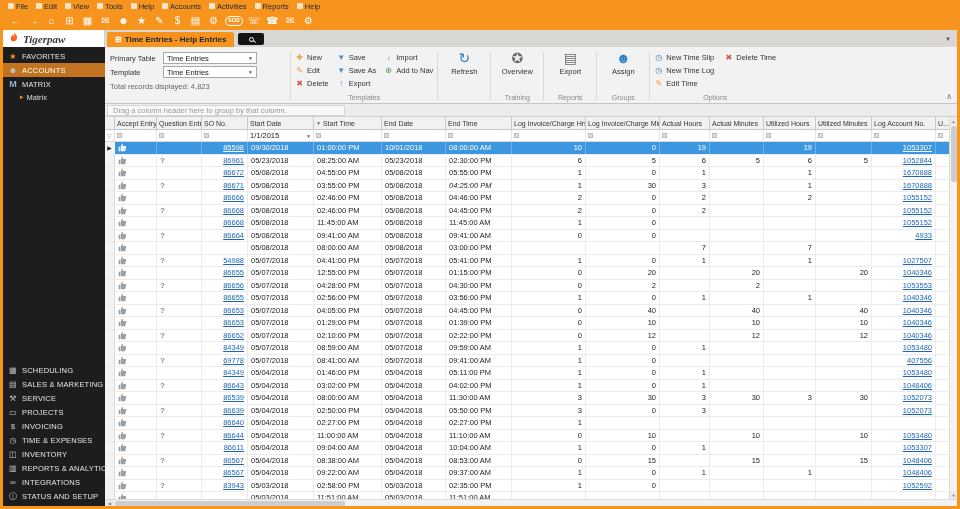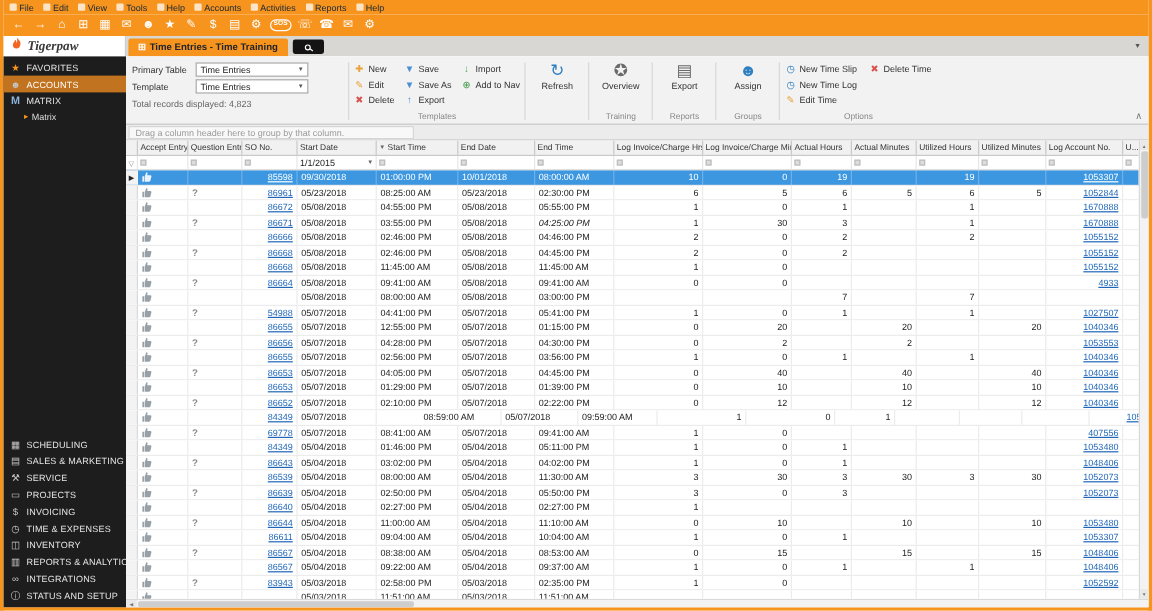--- a/index.html
+++ b/index.html
@@ -180,21 +180,21 @@
       <span class="flame">
         <svg width="12" height="13" viewBox="0 0 20 20">
             <path d="M10 1 C12 5 16 6 15 11 C14.5 14.5 12.5 16.5 9.5 16.5 C6.5 16.5 4.5 14.5 4.5 11.5 C4.5 8.5 7.5 7.5 7.5 4.5 C9 5.5 9.8 6.8 9.2 8.8 C11.4 7.8 10.6 4 10 1 Z" fill="#f26522"></path>
           </svg>
       </span>
       <span class="logo-text">Tigerpaw</span>
     </div>
     <div class="tabbar">
       <div class="tab">
         <span class="tab-icon">⊞</span>
-        <span>Time Entries - Time Training</span>
+        <span>Time Entries - Help Entries</span>
       </div>
       <div class="searchbox">
         <span class="mag"></span>
       </div>
       <div class="tab-caret">▼</div>
     </div>
   </div>
 
   <div class="main">
     <div class="sidebar">
@@ -956,21 +956,21 @@
                     <svg viewBox="0 0 14 14" width="9" height="9">
                       <path fill="currentColor" d="M1 6h2.2v7H1zM4 13V6.3L6.2 1c.9 0 1.5.7 1.5 1.5L7.4 4.8h4c.9 0 1.5.8 1.3 1.6l-1.2 5.2c-.2.8-.9 1.4-1.7 1.4z"></path>
                     </svg>
                   </span>
                 </div>
                 <div class="gcell" style="width: 45px;"></div>
                 <div class="gcell num" style="width: 46px;">
                   <span class="link">84349</span>
                 </div>
                 <div class="gcell" style="width: 66px;">05/07/2018</div>
-                <div class="gcell" style="width: 68px; margin-left: 36px;">08:59:00 AM</div>
+                <div class="gcell" style="width: 68px;">08:59:00 AM</div>
                 <div class="gcell" style="width: 64px;">05/07/2018</div>
                 <div class="gcell" style="width: 66px;">09:59:00 AM</div>
                 <div class="gcell num" style="width: 74px;">1</div>
                 <div class="gcell num" style="width: 74px;">0</div>
                 <div class="gcell num" style="width: 50px;">1</div>
                 <div class="gcell num" style="width: 54px;"></div>
                 <div class="gcell num" style="width: 52px;"></div>
                 <div class="gcell num" style="width: 56px;"></div>
                 <div class="gcell num" style="width: 64px;">
                   <span class="link">1053480</span>

